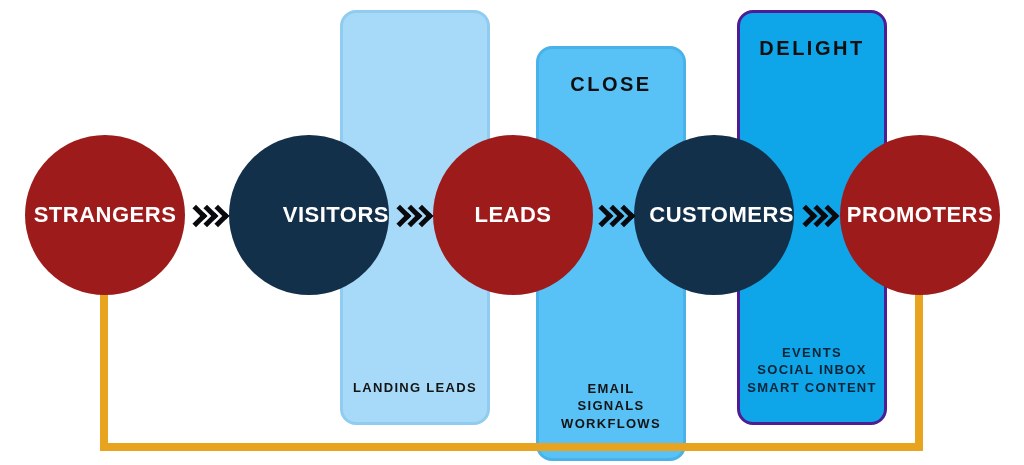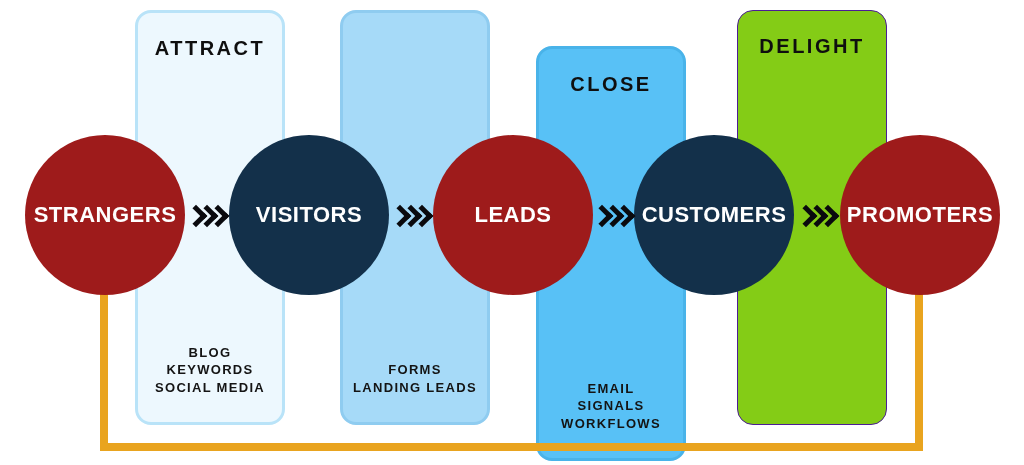--- a/index.html
+++ b/index.html
@@ -9,21 +9,21 @@
   }
   
   .stage{
     position:absolute;top:10px;width:150px;height:415px;
     border-radius:16px;box-sizing:border-box;z-index:1;
     display:flex;flex-direction:column;align-items:center;
   }
   .stage-attract{left:135px;background:#edf8fe;border:3px solid #b9e3f8;}
   .stage-convert{left:340px;background:#a6daf8;border:3px solid #8fccf0;}
   .stage-close{left:536px;background:#58c1f6;border:3px solid #49b3e9;margin-top:36px;}
-  .stage-delight{left:737px;background:#84cc16;border:1px solid #4c1d95;}
+  .stage-delight{left:737px;background:#0ea5e9;border:3px solid #4c1d95;}
   .stage-title{
     margin-top:24px;font-size:20px;font-weight:800;letter-spacing:2.5px;
     color:#0f0f0f;white-space:nowrap;
   }
   .stage-items{
     position:absolute;bottom:26px;left:0;right:0;text-align:center;
     font-size:13px;font-weight:700;letter-spacing:1.3px;line-height:17.5px;
     color:#141414;
   }
   .stage-delight .stage-items{color:#0b2436;}
@@ -37,21 +37,21 @@
   
   .persona{
     position:absolute;top:135px;width:160px;height:160px;border-radius:50%;
     display:flex;align-items:center;justify-content:center;z-index:3;
   }
   .persona span{
     color:#ffffff;font-size:22px;font-weight:800;letter-spacing:0.5px;
     white-space:nowrap;
   }
   .persona-red{background:#9e1b1b;}
-  .persona-navy{background:#13304a;}
+  .persona-navy{background:#13304a;justify-content:flex-end;}
   .p-strangers{left:25px;}
   .p-visitors{left:229px;}
   .p-leads{left:433px;}
   .p-customers{left:634px;}
   .p-promoters{left:840px;}
   
   .arrows{
     position:absolute;top:204px;height:24px;width:46px;z-index:4;
     display:flex;align-items:center;justify-content:center;
   }
@@ -61,47 +61,43 @@
     border-top:5px solid #0a0a0e;border-right:5px solid #0a0a0e;
     transform:rotate(45deg);margin-left:-5px;
   }
   .chev:first-child{margin-left:0;}
 </style>
 </head>
 <body>
 
 <div class="canvas">
 
-  <div class="stage stage-attract">
-    <div class="stage-title">ATTRACT</div>
-    <div class="stage-items">
-      <div>BLOG</div>
-      <div>KEYWORDS</div>
-      <div>SOCIAL MEDIA</div>
-    </div>
-  </div>
 
   <div class="stage stage-convert">
     <div class="stage-items">
-      <div>FORMS</div>
       <div>LANDING LEADS</div>
     </div>
   </div>
 
   <div class="stage stage-close">
     <div class="stage-title">CLOSE</div>
     <div class="stage-items">
       <div>EMAIL</div>
       <div>SIGNALS</div>
       <div>WORKFLOWS</div>
     </div>
   </div>
 
   <div class="stage stage-delight">
     <div class="stage-title">DELIGHT</div>
+    <div class="stage-items">
+      <div>EVENTS</div>
+      <div>SOCIAL INBOX</div>
+      <div>SMART CONTENT</div>
+    </div>
   </div>
 
   <div class="loop"></div>
 
   <div class="persona persona-red p-strangers">
     <span>STRANGERS</span>
   </div>
   <div class="persona persona-navy p-visitors">
     <span>VISITORS</span>
   </div>

